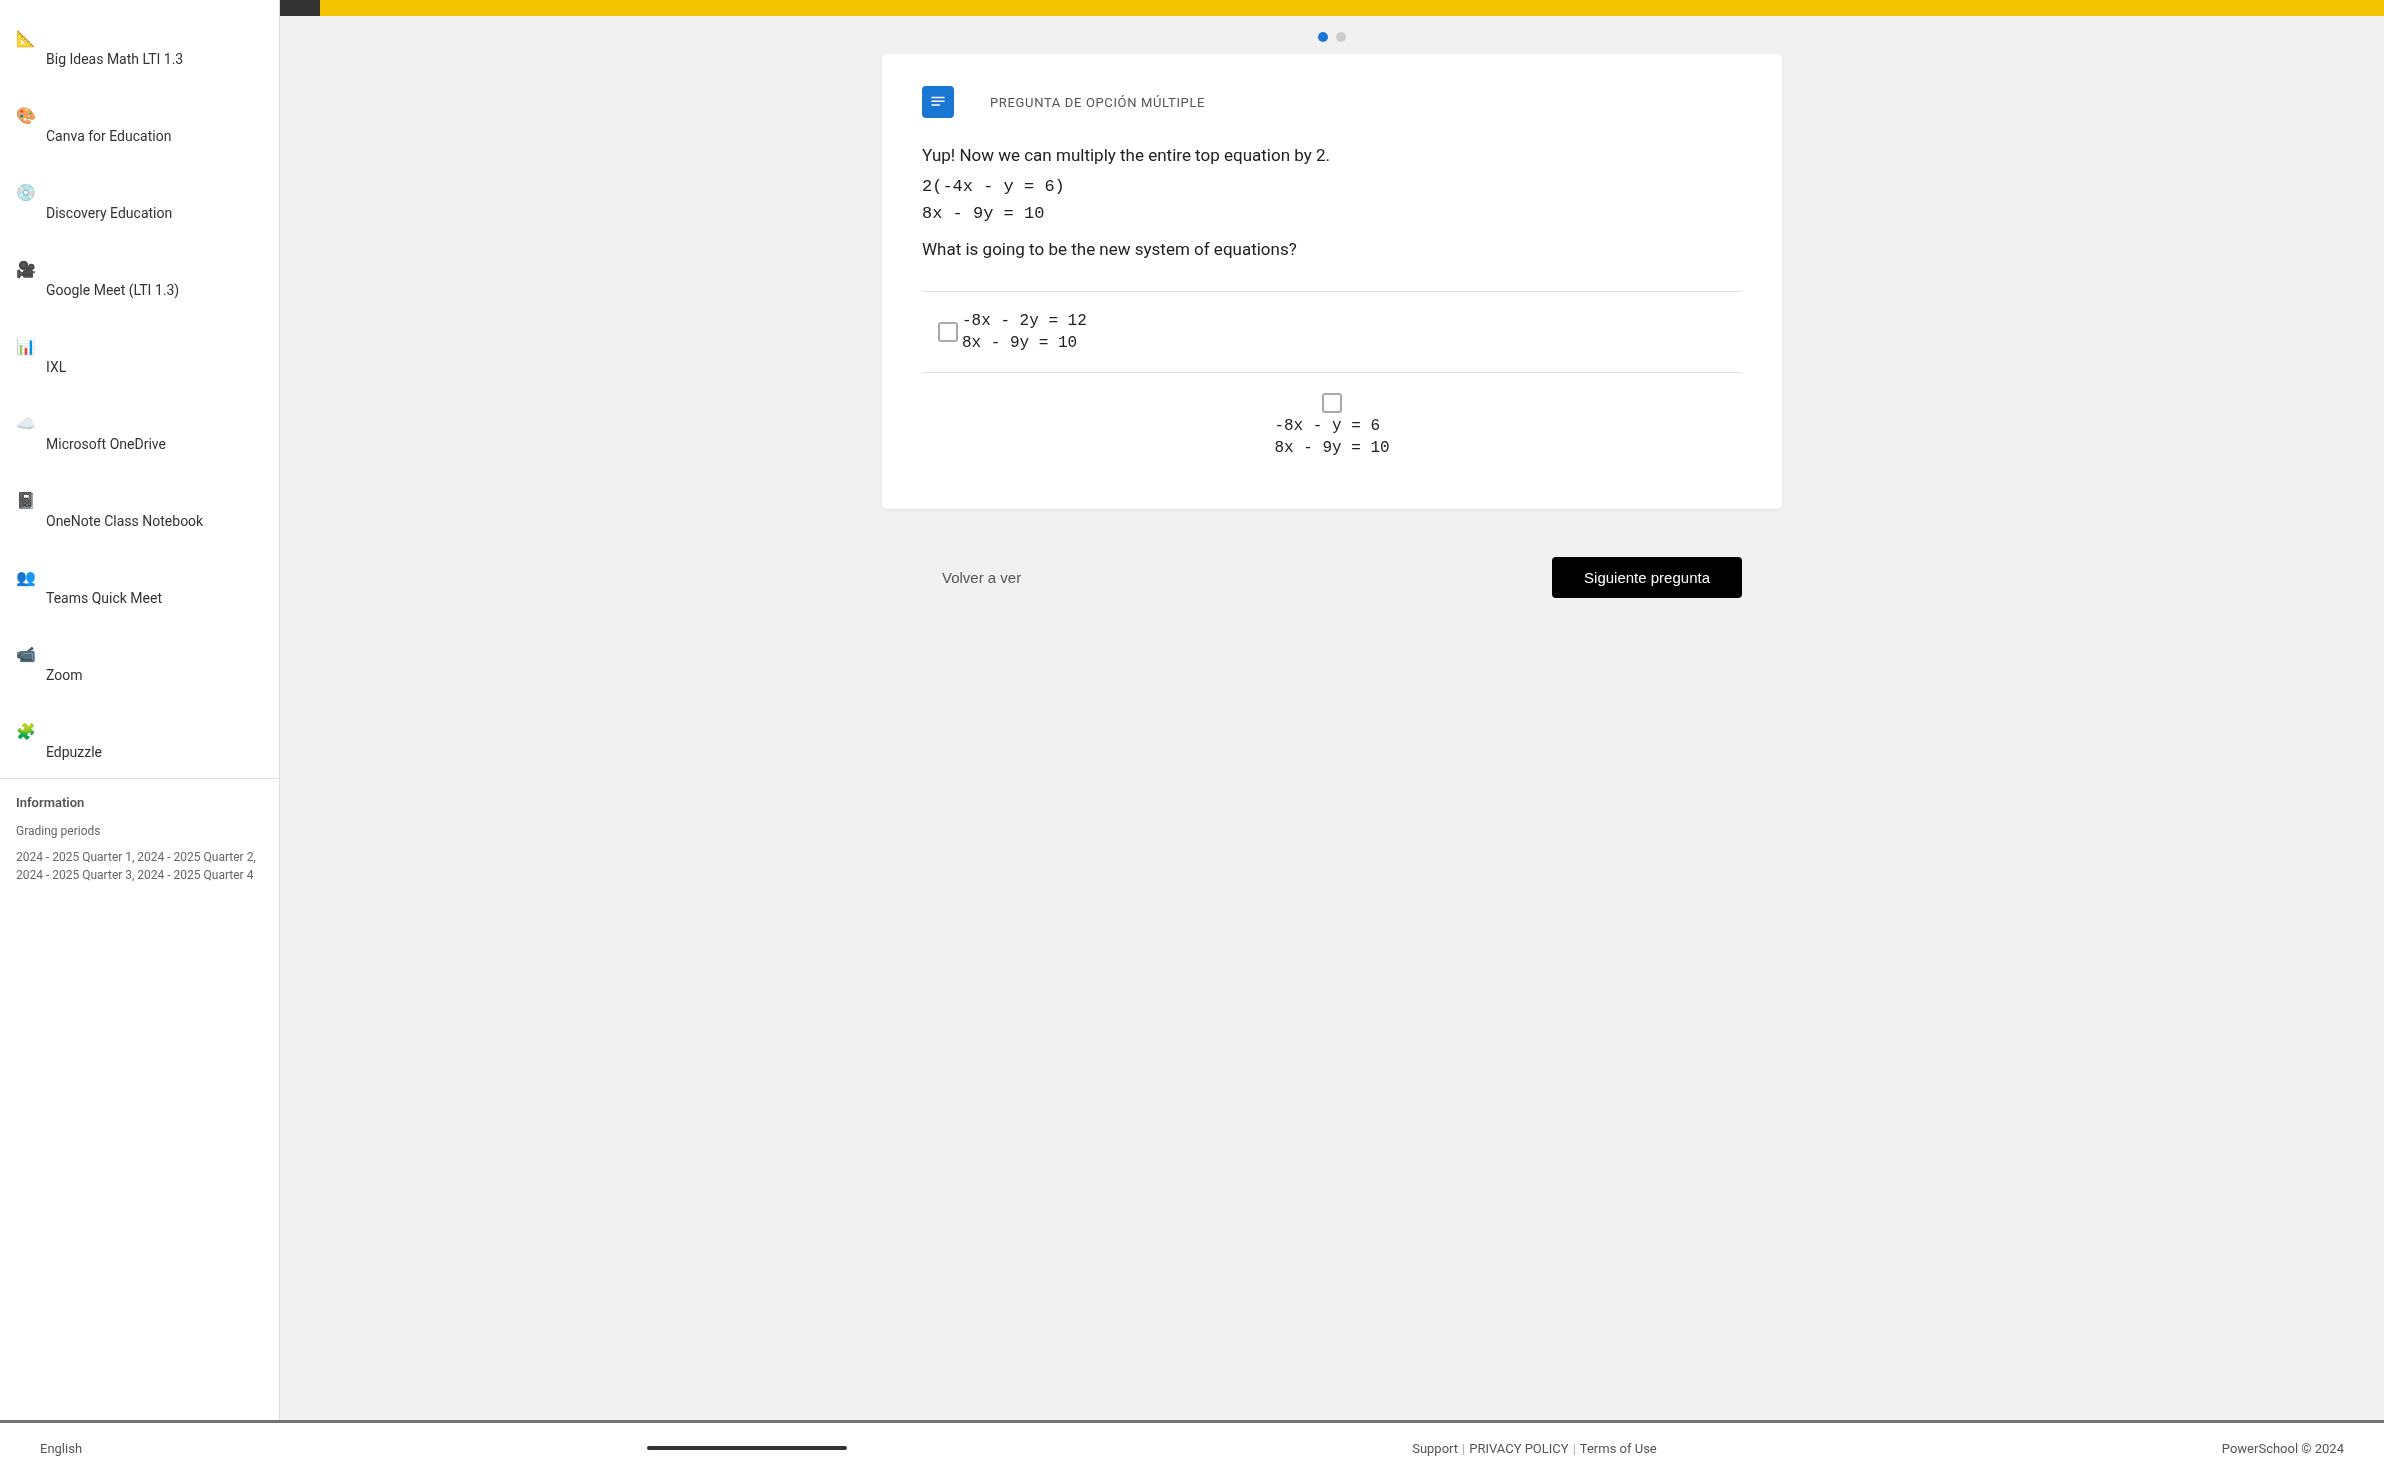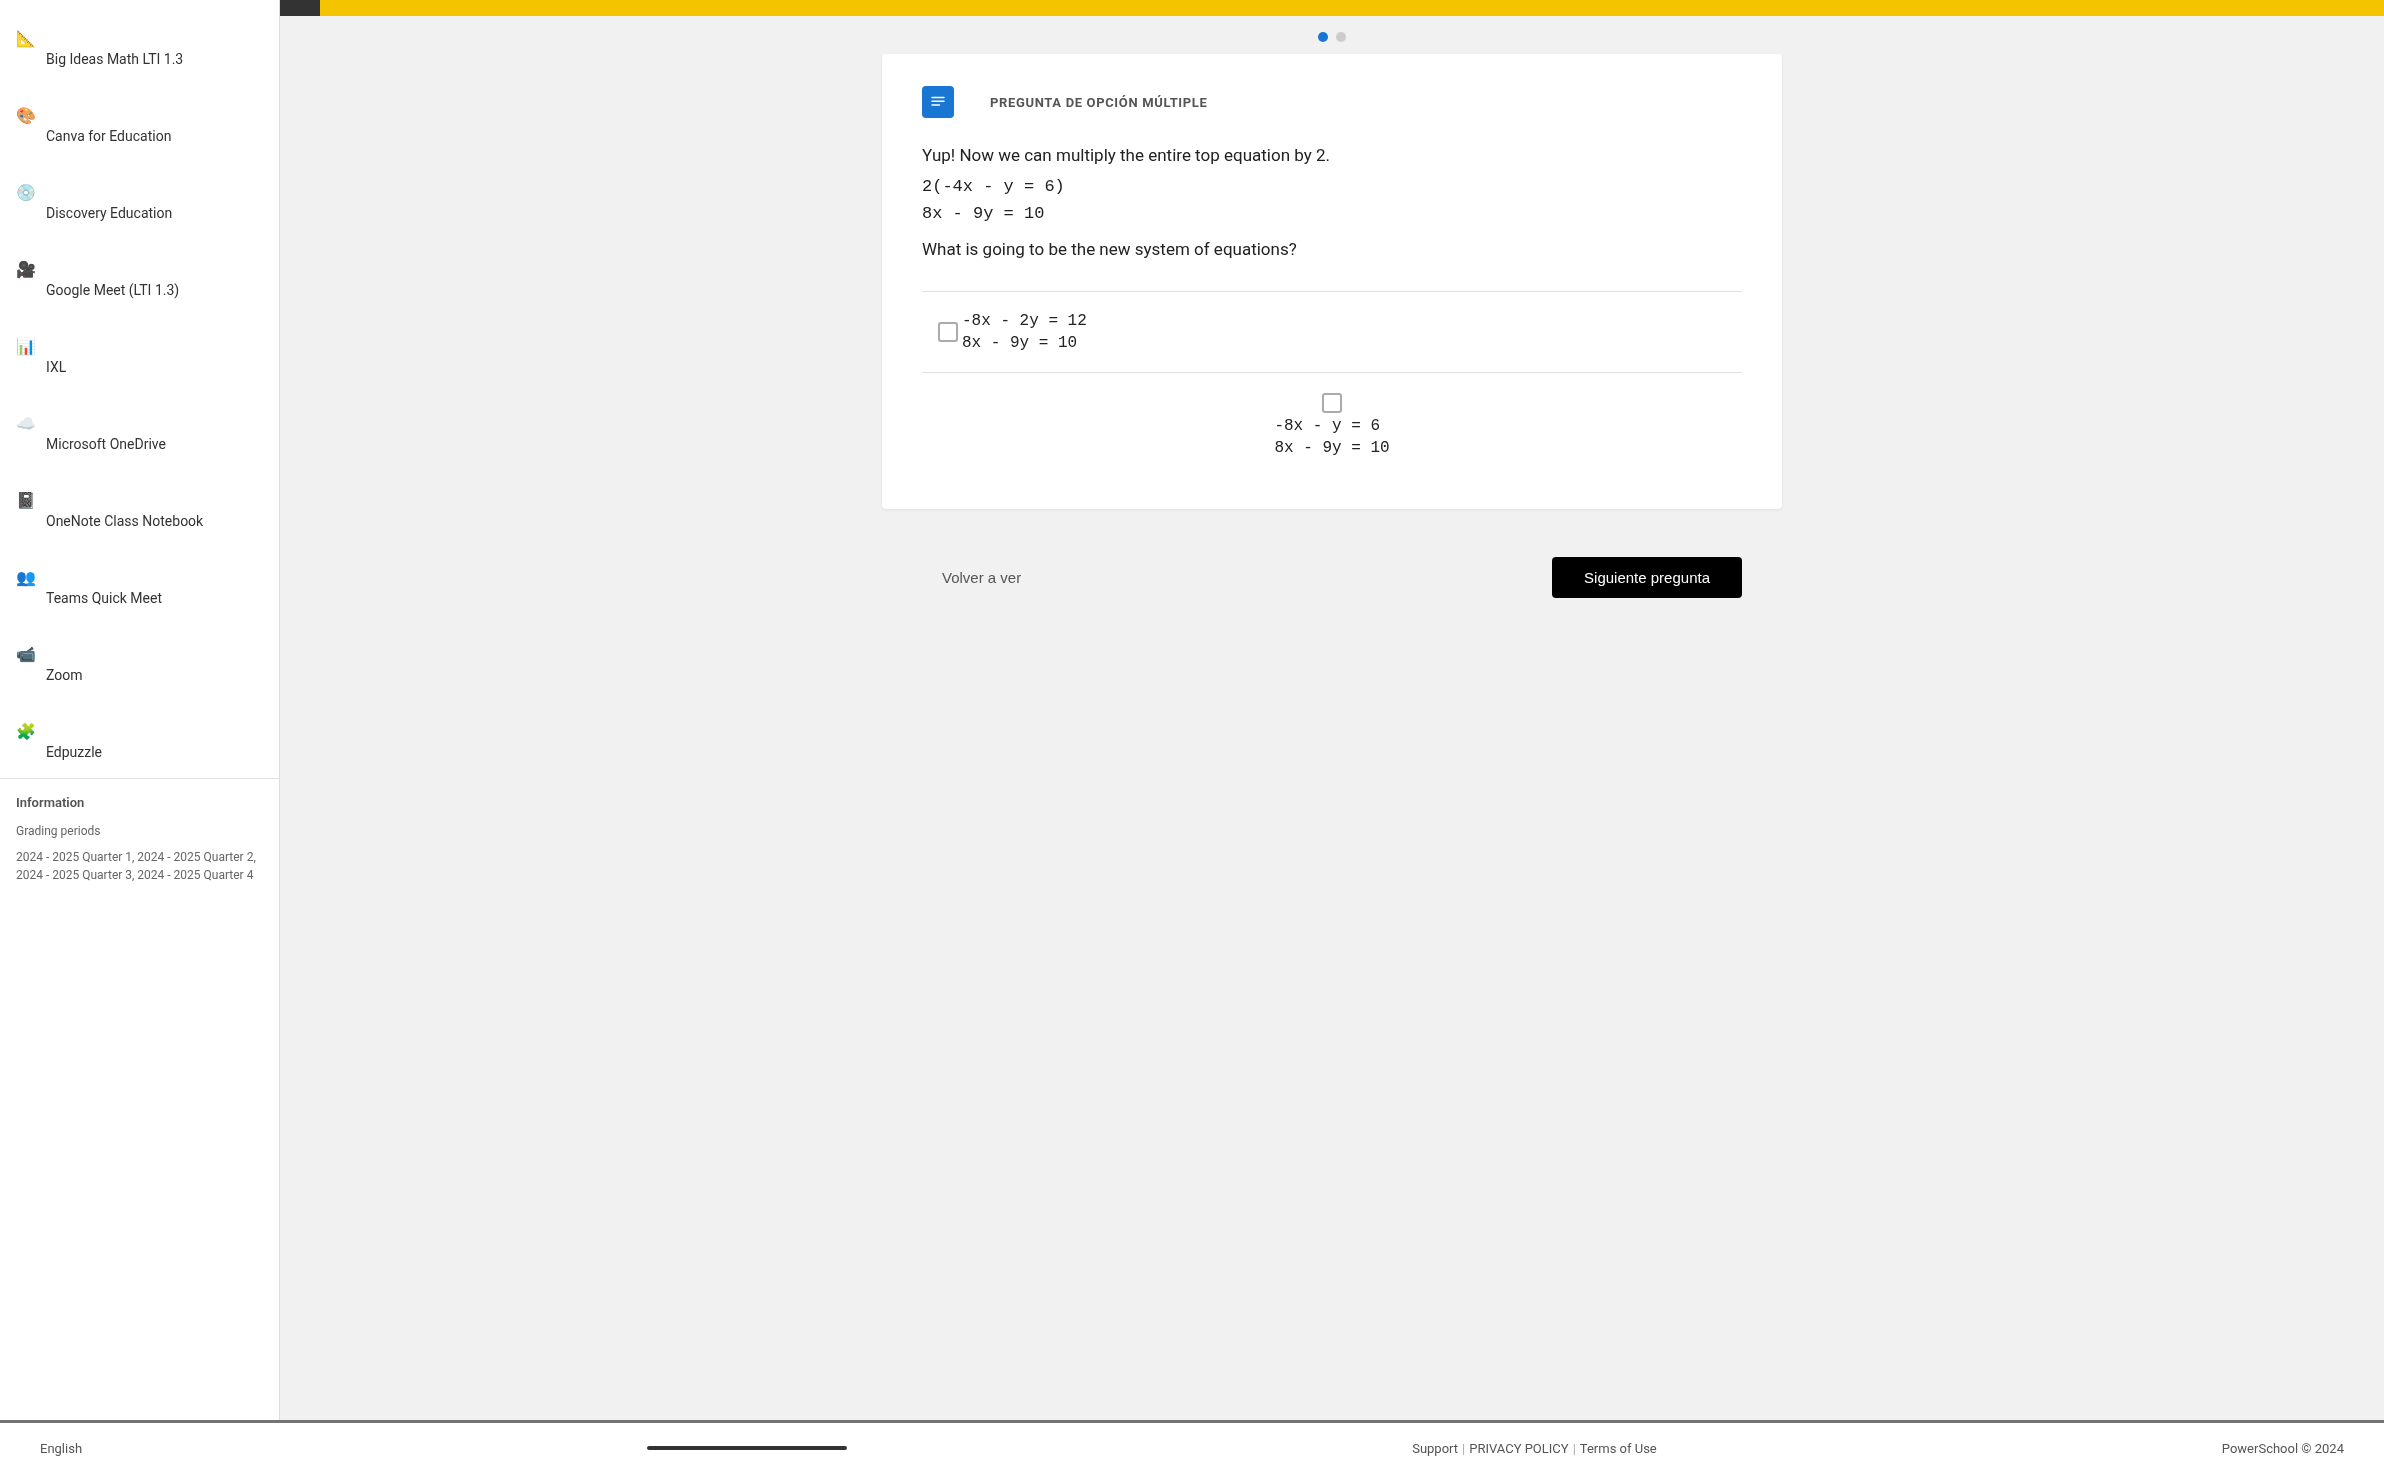--- a/index.html
+++ b/index.html
@@ -126,21 +126,21 @@
       justify-content: center;
       flex-shrink: 0;
     }
     .question-type-icon svg {
       width: 18px;
       height: 18px;
       fill: white;
     }
     .question-type-label {
       font-size: 13px;
-      font-weight: 700;
+      font-weight: 400;
       color: #555;
       letter-spacing: 0.05em;
       text-transform: uppercase;
       padding-left: 26px;
     }
     .question-text {
       font-size: 17px;
       color: #222;
       line-height: 1.6;
       margin-bottom: 8px;

